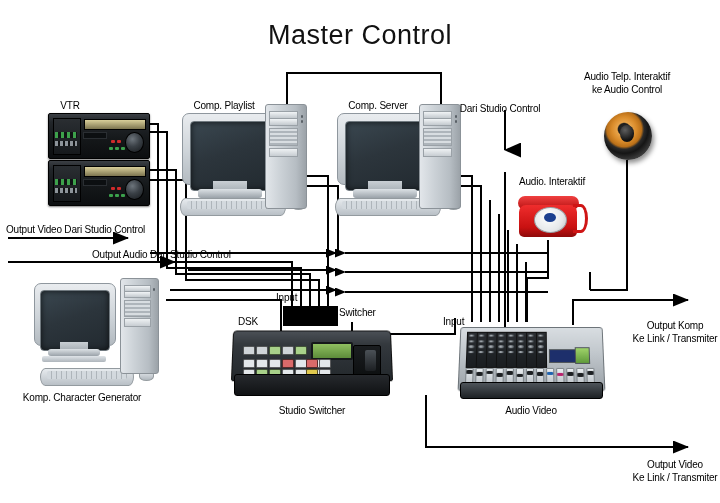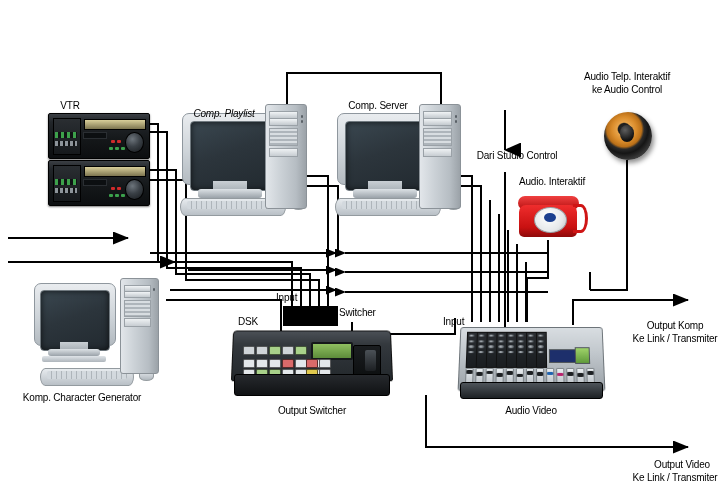--- a/index.html
+++ b/index.html
@@ -144,20 +144,21 @@
     box-shadow:2px 3px 5px rgba(0,0,0,.45);}
   .speaker .dome{position:absolute;left:33%;top:28%;width:30%;height:34%;
     background:radial-gradient(circle at 36% 30%,#5e5e5e,#121212 70%);
     border-radius:50%;}
 </style>
 </head>
 <body>
 
 <div id="stage">
 
+  <div id="title">Master Control</div>
 
   <svg class="wires" viewBox="0 0 720 503">
     <defs>
       <marker id="ah" markerWidth="11" markerHeight="9" refX="10" refY="4.5" orient="auto" markerUnits="userSpaceOnUse">
         <path d="M0,0 L11,4.5 L0,9 Z" fill="#000"></path>
       </marker>
       <marker id="ahBig" markerWidth="16" markerHeight="13" refX="15" refY="6.5" orient="auto" markerUnits="userSpaceOnUse">
         <path d="M0,0 L16,6.5 L0,13 Z" fill="#000"></path>
       </marker>
       <marker id="ahDown" markerWidth="15" markerHeight="17" refX="7.5" refY="16" orient="auto" markerUnits="userSpaceOnUse">
@@ -261,21 +262,21 @@
   </div>
   <div class="mouse" style="left:291px;top:199px;width:13px;height:9px;"></div>
   <div class="tower" style="left:265px;top:104px;width:40px;height:103px;">
     <div class="bay" style="top:6%"></div>
     <div class="bay" style="top:13%"></div>
     <div class="vent" style="top:22%"></div>
     <div class="panelA" style="top:42%"></div>
     <div class="led" style="top:10%"></div>
     <div class="led" style="top:15%"></div>
   </div>
-  <div class="lbl c" style="left:224px;top:108px;font-style:italic;">Comp. Playlist</div>
+  <div class="lbl c" style="left:224px;top:100px;">Comp. Playlist</div>
 
   <div class="crt" style="left:337px;top:113px;width:96px;height:95px;">
     <div class="case"></div>
       <div class="screen"></div>
       <div class="brow"></div>
     <div class="neck"></div>
       <div class="foot"></div>
   </div>
   <div class="kbd" style="left:335px;top:198px;width:104px;height:16px;">
     <div class="keys"></div>
@@ -284,37 +285,39 @@
   <div class="tower" style="left:419px;top:104px;width:40px;height:103px;">
     <div class="bay" style="top:6%"></div>
     <div class="bay" style="top:13%"></div>
     <div class="vent" style="top:22%"></div>
     <div class="panelA" style="top:42%"></div>
     <div class="led" style="top:10%"></div>
     <div class="led" style="top:15%"></div>
   </div>
   <div class="lbl c" style="left:378px;top:100px;">Comp. Server</div>
 
-  <div class="lbl c" style="left:517px;top:103px;margin-top:47px;">Dari Studio Control</div>
+  <div class="lbl c" style="left:500px;top:103px;">Dari Studio Control</div>
 
   <div class="lbl c" style="left:627px;top:71px;">Audio Telp. Interaktif</div>
   <div class="lbl c" style="left:627px;top:84px;">ke Audio Control</div>
   <div class="speaker" style="left:604px;top:112px;width:48px;height:48px;">
     <div class="dome"></div>
   </div>
 
   <div class="lbl c" style="left:552px;top:176px;">Audio. Interaktif</div>
   <div class="phone" style="left:515px;top:190px;width:74px;height:52px;">
     <div class="ph-handle"></div>
     <div class="ph-body"></div>
     <div class="ph-dial"></div>
     <div class="ph-hub"></div>
     <div class="ph-cord"></div>
   </div>
 
+  <div class="lbl" style="left:6px;top:224px;">Output Video Dari Studio Control</div>
+  <div class="lbl" style="left:92px;top:249px;">Output Audio Dari Studio Control</div>
 
   <div class="crt" style="left:34px;top:283px;width:80px;height:82px;">
     <div class="case"></div>
       <div class="screen"></div>
       <div class="brow"></div>
     <div class="neck"></div>
       <div class="foot"></div>
   </div>
   <div class="kbd" style="left:40px;top:368px;width:92px;height:16px;">
     <div class="keys"></div>
@@ -365,21 +368,21 @@
     <div class="sw-row" style="left:47%;top:42%;">
       <div class="sw-key" style="background:#d96a6a;"></div>
       <div class="sw-key" style="background:#e3e7ea;"></div>
     </div>
     <div class="sw-row" style="left:47%;top:58%;">
       <div class="sw-key" style="background:#e0c84e;"></div>
       <div class="sw-key" style="background:#e3e7ea;"></div>
     </div>
     <div class="sw-base"></div>
   </div>
-  <div class="lbl c" style="left:312px;top:405px;">Output Switcher</div>
+  <div class="lbl c" style="left:312px;top:405px;">Studio Switcher</div>
 
   <div class="lbl" style="left:443px;top:316px;">Input</div>
   <div class="mixer" style="left:459px;top:326px;width:143px;height:72px;">
     <div class="mx-body">
       <div class="mx-strip" style="left:4%;">
         <div class="mx-knob" style="top:6%"></div>
           <div class="mx-knob" style="top:22%"></div>
         <div class="mx-knob" style="top:38%"></div>
           <div class="mx-knob" style="top:54%"></div>
       </div>
@@ -468,16 +471,16 @@
           <div class="mx-cap" style="top:14%"></div>
         </div>
     </div>
     <div class="mx-base"></div>
   </div>
   <div class="lbl c" style="left:531px;top:405px;">Audio Video</div>
 
   <div class="lbl c" style="left:675px;top:320px;">Output Komp</div>
   <div class="lbl c" style="left:675px;top:333px;">Ke Link / Transmiter</div>
 
-  <div class="lbl c" style="left:675px;top:459px;margin-left:7px;">Output Video</div>
+  <div class="lbl c" style="left:675px;top:459px;">Output Video</div>
   <div class="lbl c" style="left:675px;top:472px;">Ke Link / Transmiter</div>
 
 </div>
 
 </body></html>

